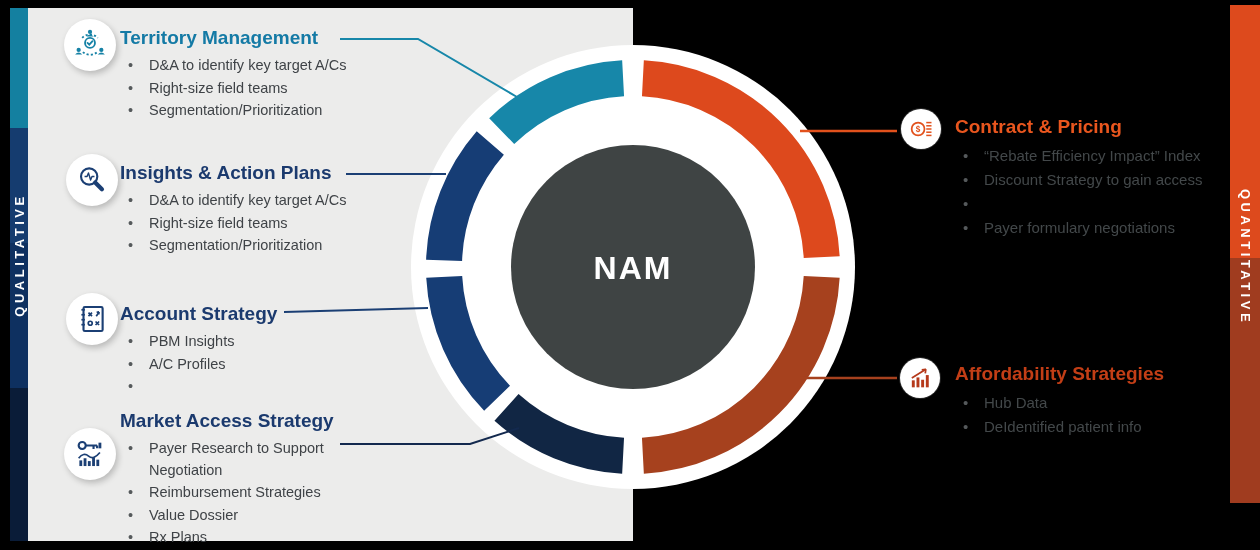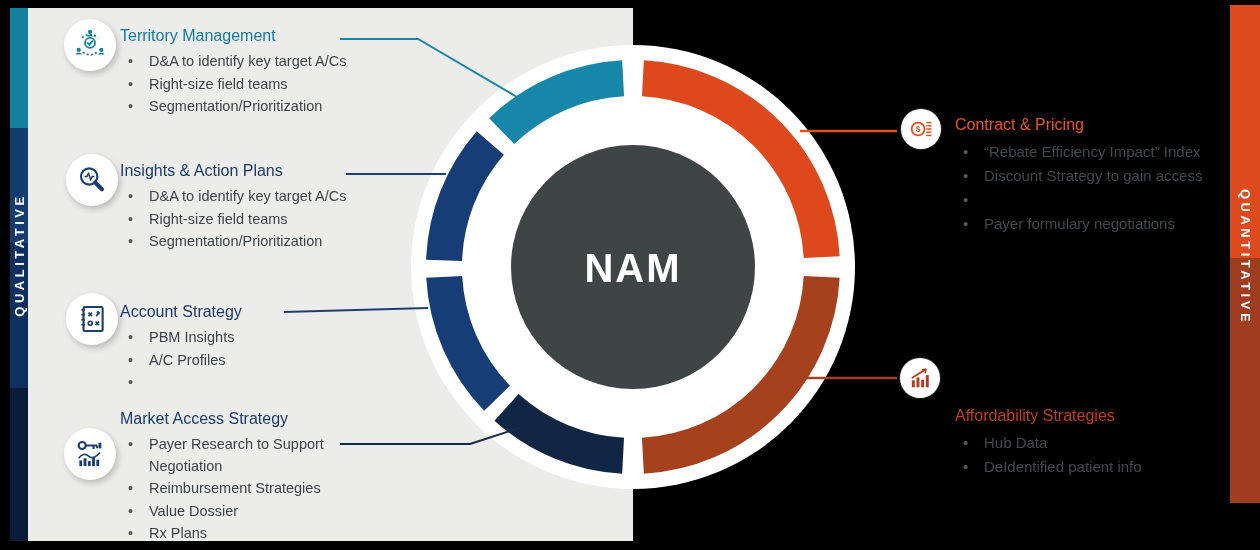--- a/index.html
+++ b/index.html
@@ -20,37 +20,37 @@
   .rail-label{
     position:absolute;left:50%;white-space:nowrap;color:#fff;font-weight:bold;
     font-size:13px;letter-spacing:3.5px;
   }
   .rail-label.ccw{top:247px;transform:translate(-50%,-50%) rotate(-90deg);}
   .rail-label.cw{top:252px;transform:translate(-50%,-50%) rotate(90deg);}
   
   .ring-svg{position:absolute;left:0;top:0;}
   .nam{
     position:absolute;left:633px;top:268px;transform:translate(-50%,-50%);
-    color:#fff;font-weight:bold;font-size:40px;letter-spacing:2px;
+    color:#fff;font-weight:bold;font-size:32px;letter-spacing:2px;
   }
   
   .icon-circle{
     position:absolute;border-radius:50%;background:#fff;
     display:flex;align-items:center;justify-content:center;
     box-shadow:2px 3px 6px rgba(0,0,0,0.22);
   }
   .icon-lg{width:52px;height:52px;}
   .icon-sm{width:40px;height:40px;box-shadow:0 0 0 1px rgba(255,255,255,0.15);}
   
   .section{position:absolute;}
-  .sec-title{font-weight:normal;font-size:16px;white-space:nowrap;}
+  .sec-title{font-weight:bold;font-size:19px;white-space:nowrap;}
   .t-teal{color:#147AA5;}
   .t-navy{color:#1B3A6E;}
   .t-orange{color:#E9561E;}
-  .t-rust{color:#C33E16;margin-top:44px;}
+  .t-rust{color:#C33E16;}
   ul.bullets{list-style:none;margin:6px 0 0 0;padding:0;font-size:14.5px;color:#3F4347;}
   ul.bullets li{display:flex;line-height:21.5px;margin-bottom:1px;}
   ul.bullets li .dot{flex:0 0 auto;width:10px;margin:0 11px 0 8px;color:#55595B;}
   ul.bullets.dark{color:#43484A;font-size:15px;}
   ul.bullets.dark li{line-height:23px;}
 </style>
 </head>
 <body>
 
 <div class="stage">

